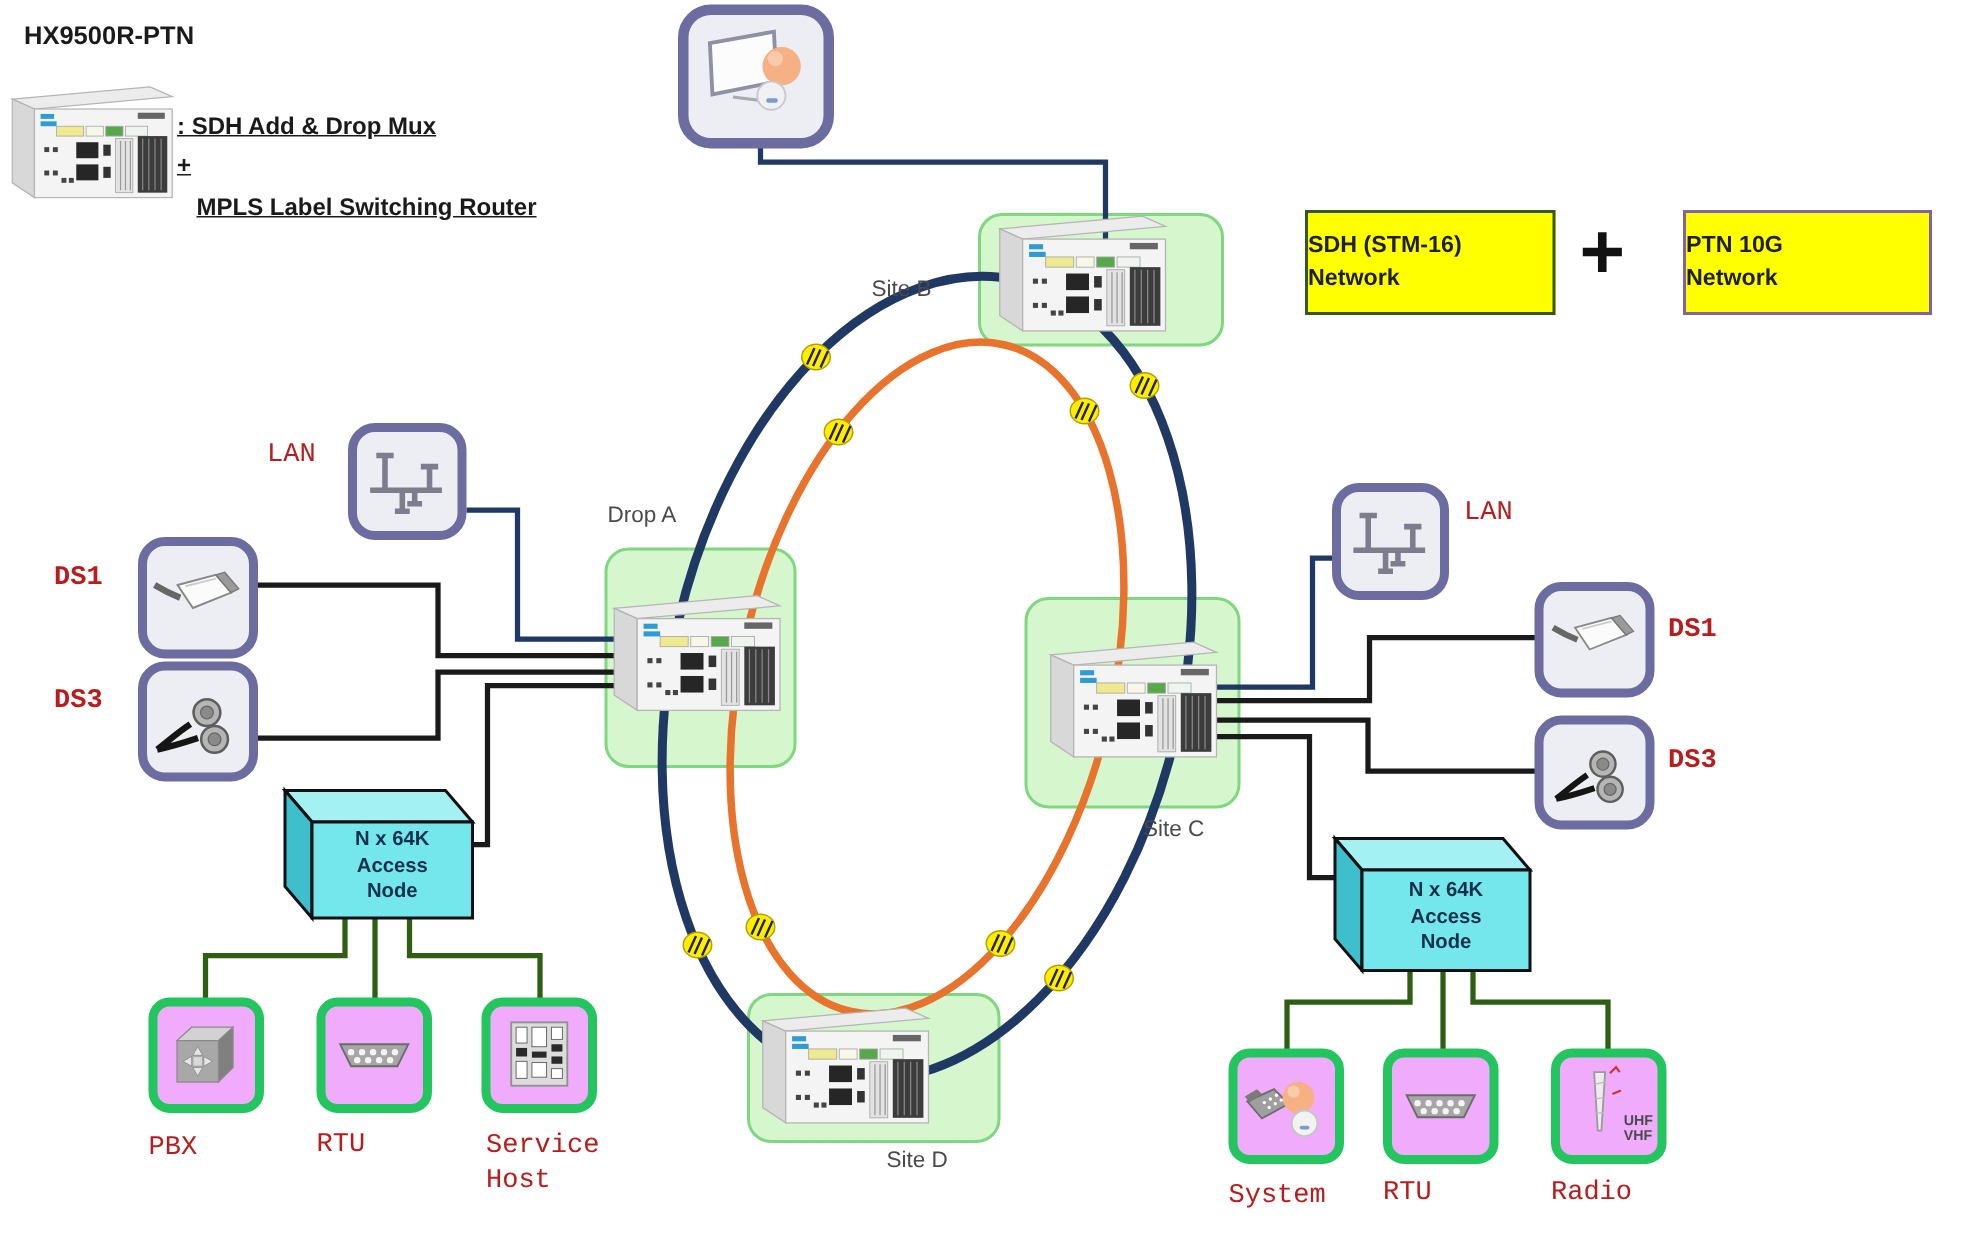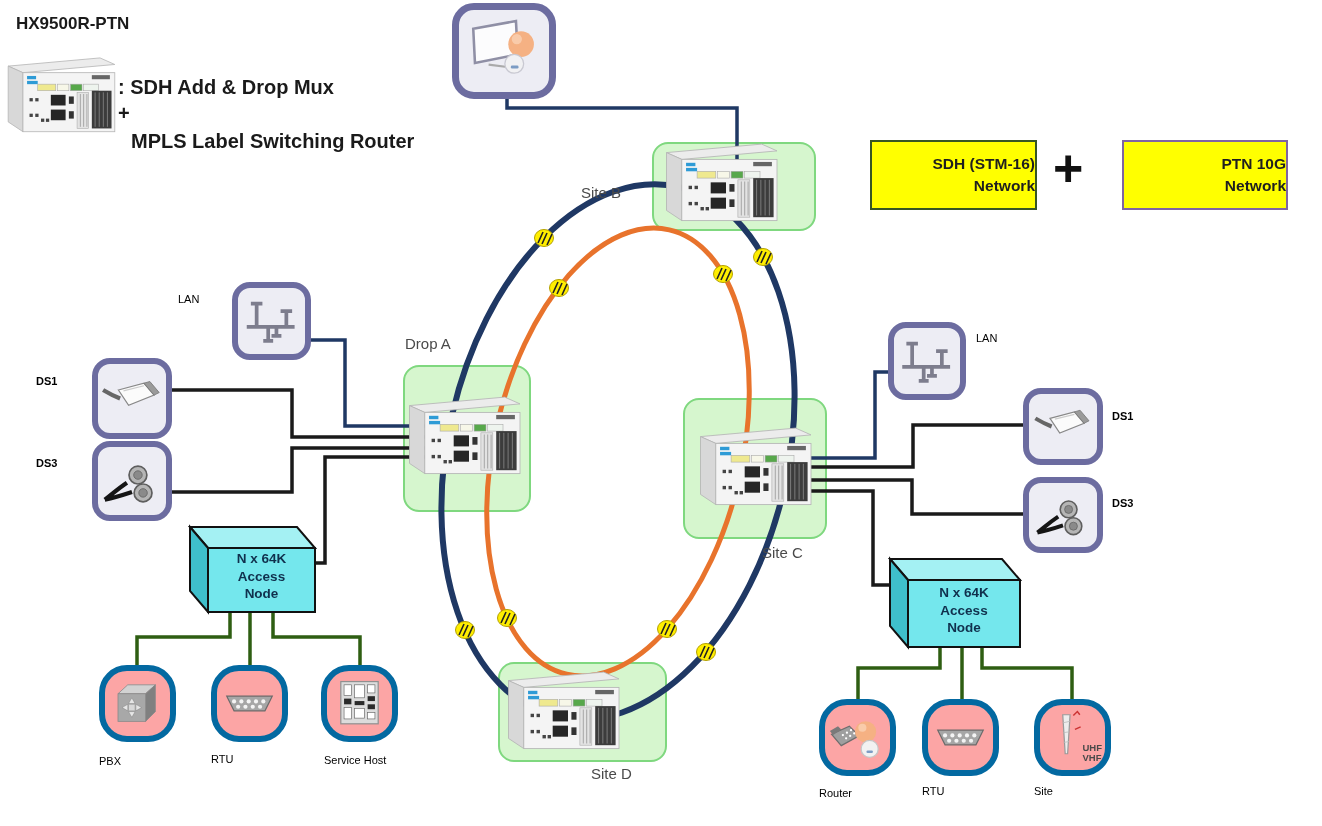--- a/index.html
+++ b/index.html
@@ -4,35 +4,35 @@
 <style>
   html,body{margin:0;padding:0;background:#fff;}
   #canvas{position:relative;width:1322px;height:826px;background:#ffffff;overflow:hidden;
           font-family:"Liberation Sans",sans-serif;color:#3f3f3f;}
   #diagram{position:absolute;left:0;top:0;z-index:2;pointer-events:none;}
   .site-box{position:absolute;background:#D6F6CE;border:2px solid #7FD87F;border-radius:16px;z-index:1;}
   .t{position:absolute;z-index:3;white-space:nowrap;}
   .bold{font-weight:bold;}
   .center{text-align:left;}
   .pbox{position:absolute;z-index:3;background:#EDEDF4;border:6px solid #6C6CA0;border-radius:18px;box-sizing:border-box;}
-  .gbox{position:absolute;z-index:3;background:#fca5a5;border:6px solid #0369a1;border-radius:28px;box-sizing:border-box;}
+  .gbox{position:absolute;z-index:3;background:#f0abfc;border:6px solid #22c55e;border-radius:14px;box-sizing:border-box;}
   .pbox svg,.gbox svg{width:100%;height:100%;display:block;}
   .sitelabel{font-size:15px;color:#4a4a4a;}
-  .devlabel{font-size:11px;color:#000000;}
+  .devlabel{font-size:18px;color:#b91c1c;font-family:Liberation Mono, monospace;}
   .badge{position:absolute;z-index:3;background:#FFFF00;box-sizing:border-box;display:flex;flex-direction:column;
-         justify-content:center;align-items:flex-end;font-weight:bold;font-size:15.5px;color:#1f1f1f;line-height:1.45;}
+         justify-content:center;align-items:flex-start;font-weight:bold;font-size:15.5px;color:#1f1f1f;line-height:1.45;}
   .badge-sdh{border:2.5px solid #375623;}
   .badge-ptn{border:2.5px solid #8064A2;}
   .node{position:absolute;z-index:3;}
   .node svg{display:block;}
   .node-text{position:absolute;font-weight:bold;font-size:13.5px;line-height:1.3;color:#10304d;text-align:center;z-index:4;}
   .nms-text-line{font-size:15.5px;color:#3a3a3a;line-height:1.8;}
   .blue{color:#2E75B6;font-weight:bold;}
   .legend-title{font-size:17px;font-weight:bold;color:#1a1a1a;}
-  .legend-desc{font-size:20px;font-weight:bold;color:#1a1a1a;}
+  .legend-desc{font-size:16px;font-weight:bold;color:#1a1a1a;text-decoration:underline;}
   .bigplus{font-size:52px;font-weight:bold;color:#111;}
   .radio-bands{position:absolute;right:3px;bottom:7px;font-size:9.5px;font-weight:bold;color:#4a4a4a;line-height:10px;text-align:left;z-index:4;}
 </style>
 </head>
 <body>
 
 <div id="canvas">
 
   <div class="site-box" style="left:403px;top:365px;width:124px;height:143px"></div>
   <div class="site-box" style="left:652px;top:142px;width:160px;height:85px"></div>
@@ -296,21 +296,21 @@
       <circle cx="32" cy="31" r="1.4" fill="#fff"></circle>
         <circle cx="26" cy="41" r="1.4" fill="#fff"></circle>
       <circle cx="31" cy="38" r="1.4" fill="#fff"></circle>
         <circle cx="36" cy="35" r="1.4" fill="#fff"></circle>
       <circle cx="50" cy="33" r="13" fill="#F5B183"></circle>
       <circle cx="46" cy="28" r="5" fill="#FAD2B4" opacity="0.8"></circle>
       <circle cx="55" cy="54" r="10.5" fill="#f2f2f2" stroke="#c5c5c5" stroke-width="1.5"></circle>
       <rect x="51" y="56" width="8" height="3" rx="1.5" fill="#7C9CC4"></rect>
     </svg>
   </div>
-  <div class="t devlabel center" style="left:819px;top:787px;width:77px">Router</div>
+  <div class="t devlabel center" style="left:819px;top:787px;width:77px">System</div>
 
   <div class="gbox" style="left:922px;top:699px;width:77px;height:77px">
     <svg viewBox="0 0 80 80">
       <polygon points="12,31 68,31 59,49 21,49" fill="#a6a6a6" stroke="#6b6b6b" stroke-width="1.5"></polygon>
       <circle cx="21" cy="37.5" r="2.6" fill="#f4f4f4"></circle>
         <circle cx="30" cy="37.5" r="2.6" fill="#f4f4f4"></circle>
       <circle cx="39" cy="37.5" r="2.6" fill="#f4f4f4"></circle>
         <circle cx="48" cy="37.5" r="2.6" fill="#f4f4f4"></circle>
       <circle cx="57" cy="37.5" r="2.6" fill="#f4f4f4"></circle>
       <circle cx="26" cy="44" r="2.6" fill="#f4f4f4"></circle>
@@ -328,15 +328,15 @@
       <line x1="29" y1="34" x2="36" y2="33" stroke="#bbb" stroke-width="1"></line>
       <line x1="29" y1="46" x2="36" y2="45" stroke="#bbb" stroke-width="1"></line>
       <path d="M41,13 l5,-5 l3,4" stroke="#cc3333" stroke-width="1.8" fill="none"></path>
       <path d="M43,30 l7,-3" stroke="#cc3333" stroke-width="1.8" fill="none"></path>
     </svg>
     <div class="radio-bands">
       <div>UHF</div>
       <div>VHF</div>
     </div>
   </div>
-  <div class="t devlabel center" style="left:1034px;top:785px;width:77px">Site</div>
+  <div class="t devlabel center" style="left:1034px;top:785px;width:77px">Radio</div>
 
 </div>
 
 </body></html>

